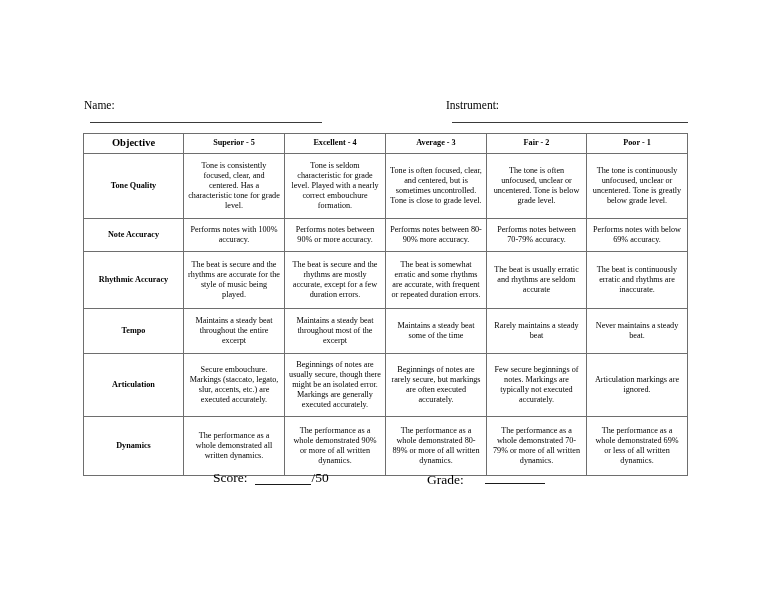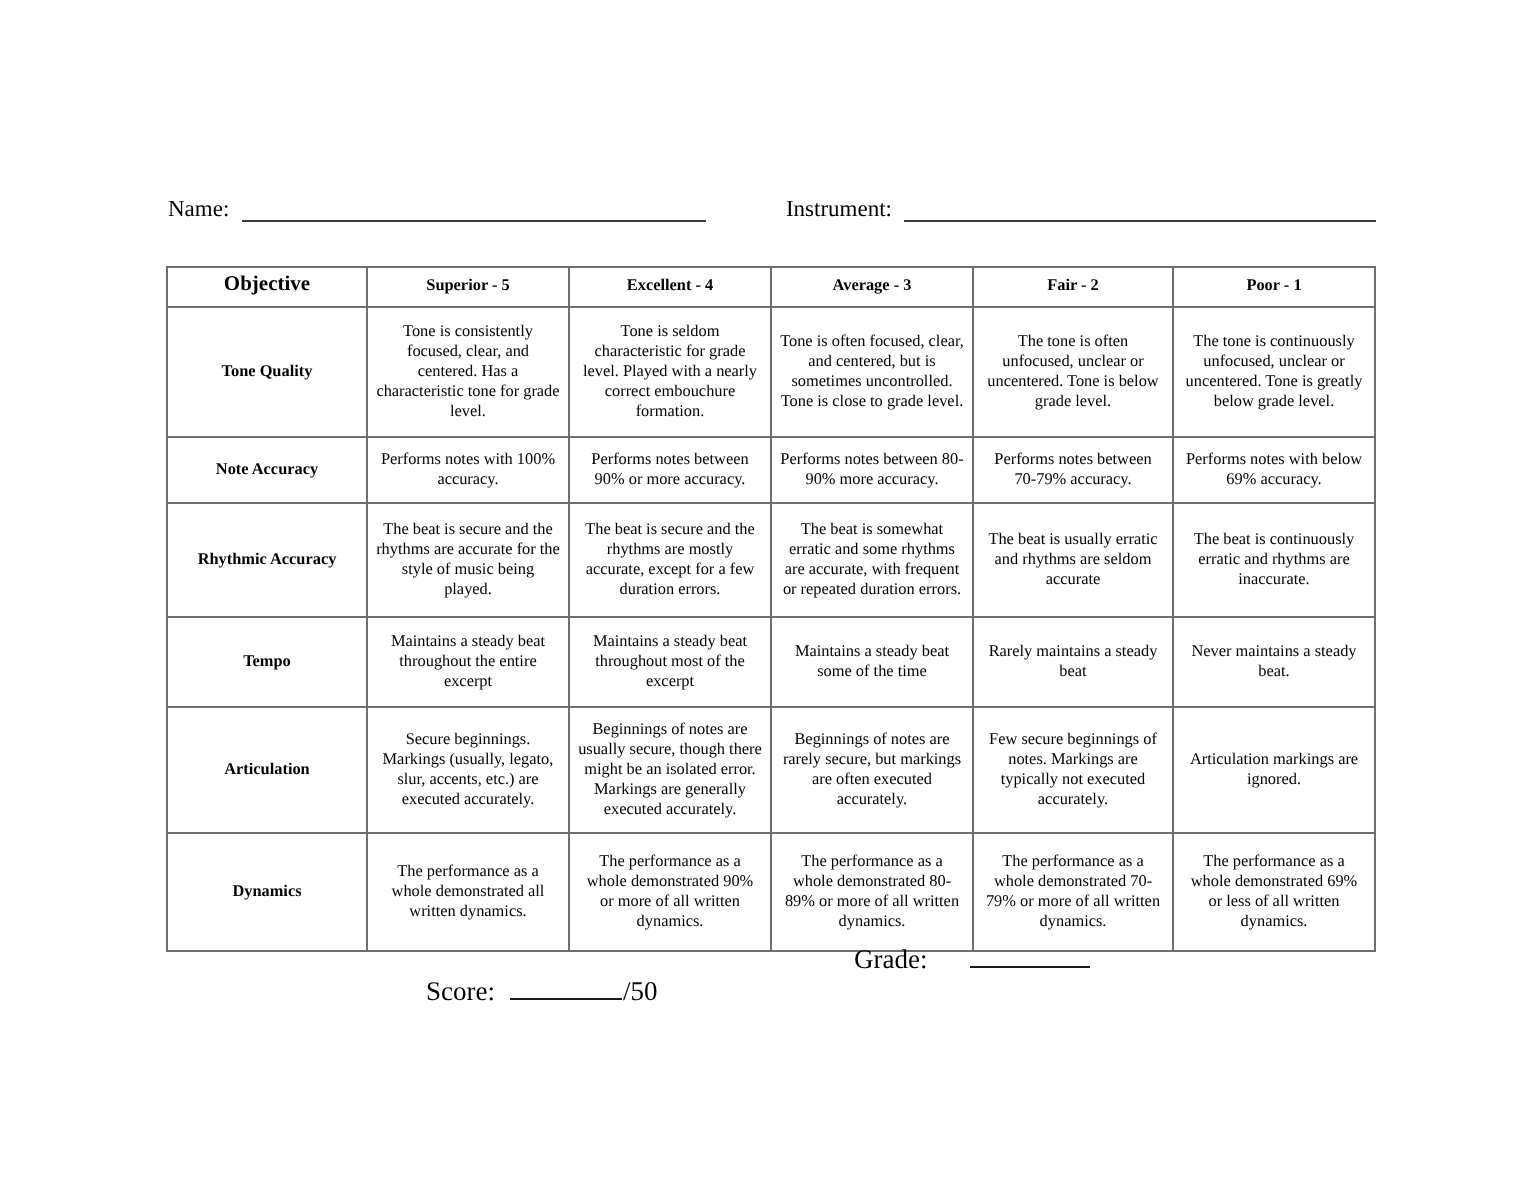--- a/index.html
+++ b/index.html
@@ -42,20 +42,21 @@
     top: 99px;
     width: 604px;
     height: 18px;
     display: flex;
     align-items: baseline;
     font-size: 11.5px;
   }
   .field {
     display: flex;
     align-items: flex-start;
+    flex-direction: column;
   }
   .field-label {
     white-space: nowrap;
     font-size: 11.5px;
   }
   .field-rule {
     display: inline-block;
     border-bottom: 1px solid #3a3a3a;
     height: 11px;
     margin-left: 6px;
@@ -128,21 +129,21 @@
     width: 604px;
     height: 24px;
     font-size: 13.5px;
   }
   .foot-item {
     position: absolute;
     display: flex;
     align-items: baseline;
     white-space: nowrap;
   }
-  .foot-score { left: 130px; top: 16px; }
+  .foot-score { left: 130px; top: 0; align-items: center; }
   .foot-grade { left: 344px; top: 0; gap: 14px; }
   .foot-rule {
     display: inline-block;
     border-bottom: 1px solid #1a1a1a;
     height: 13px;
     margin: 0 1px 0 7px;
   }
   .rule-score { width: 56px; }
   .rule-grade { width: 60px; }
   .foot-suffix { font-size: 13.5px; }
@@ -213,21 +214,21 @@
         <tr class="r-tempo">
           <td class="objective-cell">Tempo</td>
           <td>Maintains a steady beat throughout the entire excerpt</td>
           <td>Maintains a steady beat throughout most of the excerpt</td>
           <td>Maintains a steady beat some of the time</td>
           <td>Rarely maintains a steady beat</td>
           <td>Never maintains a steady beat.</td>
         </tr>
         <tr class="r-artic">
           <td class="objective-cell">Articulation</td>
-          <td>Secure beginnings. Markings (usually, legato, slur, accents, etc.) are executed accurately.</td>
+          <td>Secure embouchure. Markings (staccato, legato, slur, accents, etc.) are executed accurately.</td>
           <td>Beginnings of notes are usually secure, though there might be an isolated error. Markings are generally executed accurately.</td>
           <td>Beginnings of notes are rarely secure, but markings are often executed accurately.</td>
           <td>Few secure beginnings of notes. Markings are typically not executed accurately.</td>
           <td>Articulation markings are ignored.</td>
         </tr>
         <tr class="r-dynamics">
           <td class="objective-cell">Dynamics</td>
           <td>The performance as a whole demonstrated all written dynamics.</td>
           <td>The performance as a whole demonstrated 90% or more of all written dynamics.</td>
           <td>The performance as a whole demonstrated 80-89% or more of all written dynamics.</td>

